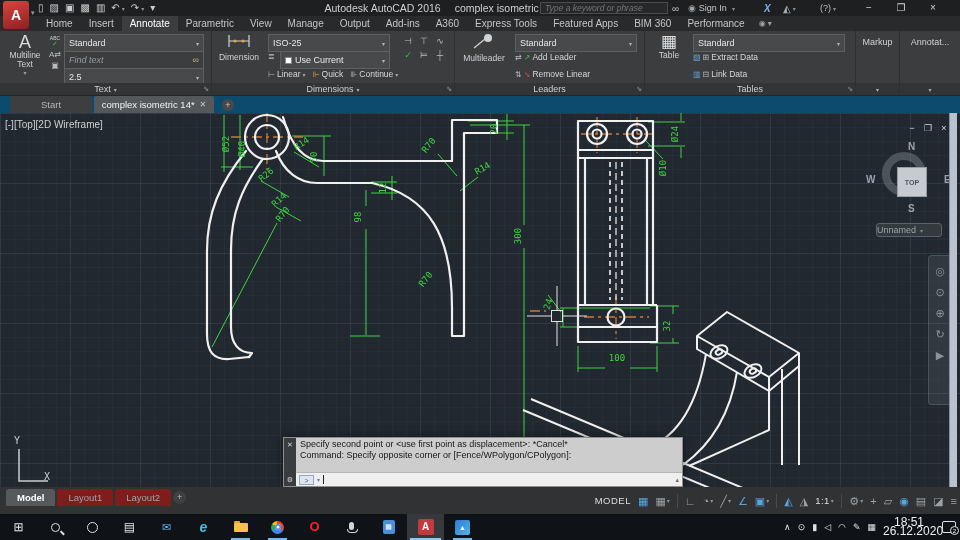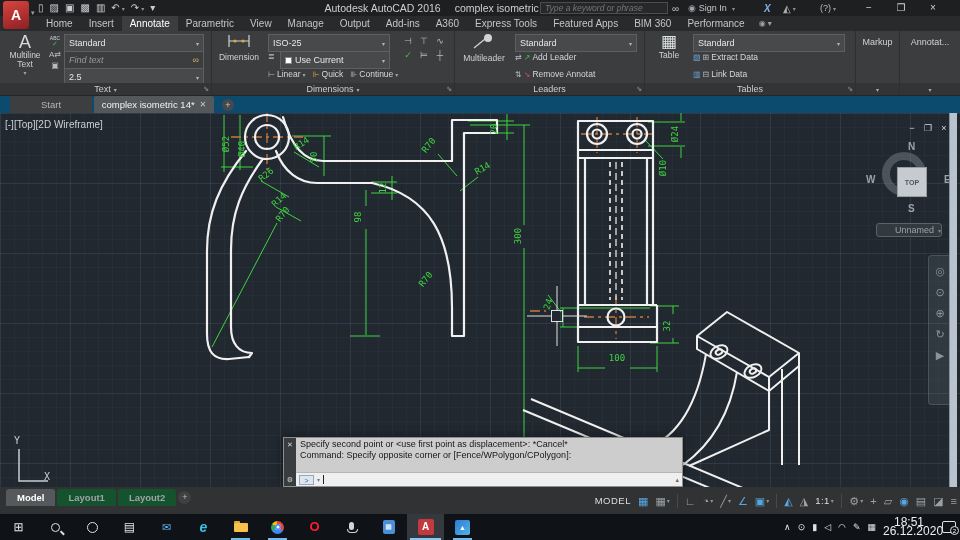--- a/index.html
+++ b/index.html
@@ -75,41 +75,41 @@
   #vplabel{left:5px;top:6px;font-size:10px;color:#ccd1d5;}
   #dsvg{left:0;top:0;}
   .dimtxt{fill:#3fd43f;font-family:"DejaVu Sans Mono",monospace;font-size:9px;text-anchor:middle;}
   .ucstxt{fill:#c8cdd2;font-family:"DejaVu Sans Mono",monospace;font-size:10px;}
   .cwb{top:10px;width:14px;text-align:center;color:#d6d9db;font-size:9px;}
   #cw-min{left:905px;} #cw-max{left:921px;} #cw-close{left:937px;}
   #vc-ring{left:882px;top:39px;width:44px;height:44px;border:8px solid rgba(126,136,145,.45);border-radius:50%;}
   #vc-top{left:897px;top:54px;width:30px;height:30px;background:#c6cbd0;border:1px solid #969ca2;color:#4f555a;font-size:7px;font-weight:bold;display:flex;align-items:center;justify-content:center;}
   .vcl{font-size:10px;font-weight:bold;color:#9aa4ad;}
   #vc-n{left:908px;top:28px;} #vc-s{left:908px;top:90px;} #vc-w{left:866px;top:61px;} #vc-e{left:944px;top:61px;}
-  #vc-view{left:876px;top:110px;width:66px;height:14px;border:1px solid #5b626a;border-radius:3px;background:rgba(58,64,70,.7);color:#98a2ab;font-size:9px;display:flex;align-items:center;justify-content:flex-end;gap:4px;}
+  #vc-view{left:876px;top:110px;width:66px;height:14px;border:1px solid #5b626a;border-radius:3px;background:rgba(58,64,70,.7);color:#98a2ab;font-size:9px;display:flex;align-items:center;justify-content:flex-start;gap:4px;}
   #vc-view .vcar{font-size:6px;color:#7e8790;}
   #navbar{left:928px;top:142px;width:24px;height:150px;background:rgba(160,170,180,.12);border:1px solid rgba(170,180,190,.22);border-radius:4px;display:flex;flex-direction:column;align-items:center;gap:9px;padding-top:9px;}
   .nbi{color:rgba(200,208,215,.6);font-size:11px;line-height:12px;}
   #vscroll{left:949px;top:0;width:8px;height:374px;background:#b9c3cd;border-left:1px solid #87919b;}
 
   
   #cw{left:283px;top:324px;width:400px;height:50px;background:#cdcdcd;border:1px solid #8e8e8e;box-shadow:0 0 8px rgba(0,0,0,.55);}
   #cw-strip{position:absolute;left:0;top:0;bottom:0;width:12px;background:#3a3d40;display:flex;flex-direction:column;align-items:center;justify-content:space-between;padding:3px 0;}
   #cw-strip span{color:#d3d6d8;font-size:7px;line-height:7px;}
   #cw-hist{position:absolute;left:12px;top:0;right:0;height:35px;padding:1px 4px;font-family:"DejaVu Sans Mono",monospace;font-size:9px;line-height:11px;color:#161616;white-space:pre;overflow:hidden;}
   #cw-input{position:absolute;left:12px;right:0;bottom:0;height:14px;background:#efefef;border-top:1px solid #b5b5b5;display:flex;align-items:center;gap:3px;padding:0 3px;font-family:"DejaVu Sans Mono",monospace;}
   #cw-prompt{width:15px;height:10px;background:#dfe6ef;border:1px solid #93a7c2;color:#3c5a82;font-size:7px;line-height:9px;text-align:center;}
   #cw-pcaret{font-size:6px;color:#6a7f9b;}
   #cw-caret{width:1px;height:9px;background:#222;}
   #cw-scrollup{margin-left:auto;color:#6f6f6f;font-size:7px;}
 
   
   #bottombar{left:0;top:487px;width:960px;height:27px;background:#303234;}
   #ltabs{position:absolute;left:6px;top:2px;display:flex;gap:2px;align-items:flex-end;}
-  .ltab{height:17px;padding:0 11px;font-size:9.5px;line-height:17px;border-radius:3px 3px 0 0;background:#14532d;color:#9fa3a6;font-weight:bold;}
+  .ltab{height:17px;padding:0 11px;font-size:9.5px;line-height:17px;border-radius:3px 3px 0 0;background:#7f1d1d;color:#9fa3a6;}
   .ltab.active{background:#56595c;color:#fff;font-weight:bold;}
   #ltab-new{width:13px;height:13px;margin-bottom:2px;border-radius:50%;background:#3e4042;color:#b9bdc0;font-size:9px;line-height:13px;text-align:center;}
   #status{position:absolute;right:3px;top:0;height:27px;display:flex;align-items:center;gap:7px;}
   .sb-item{color:#9aa0a4;font-size:11px;line-height:14px;display:flex;align-items:center;gap:1px;}
   .sb-item.on{color:#58a6e0;}
   .sb-item .caret{font-size:6px;color:#8d9296;}
   .sb-text{font-size:9.5px;color:#dcdfe1;letter-spacing:.5px;}
   .sb-sep{width:1px;height:14px;background:#47494b;}
 
   
@@ -287,21 +287,21 @@
           <span class="fcaret">▾</span>
         </div>
       <div class="abs mbtn" style="left:60px;top:21px;">
           <span class="miniico">⇄</span>
           <span class="miniico" style="color:#49b84f;">↗</span>
           <span>Add Leader</span>
         </div>
       <div class="abs mbtn" style="left:60px;top:38px;">
           <span class="miniico">⇅</span>
           <span class="miniico" style="color:#d85050;">↘</span>
-          <span>Remove Annotat</span>
+          <span>Remove Linear</span>
         </div>
       <div class="pfoot"><span>Leaders</span></div>
       <div class="launcher"></div>
     </div>
 
     <div class="panel" style="left:645px;width:211px;">
       <div class="bigbtn" style="left:4px;width:40px;">
         <div style="font-size:17px;line-height:18px;color:#dfe2e4;">▦</div>
         <div class="lbl">Table</div>
       </div>

